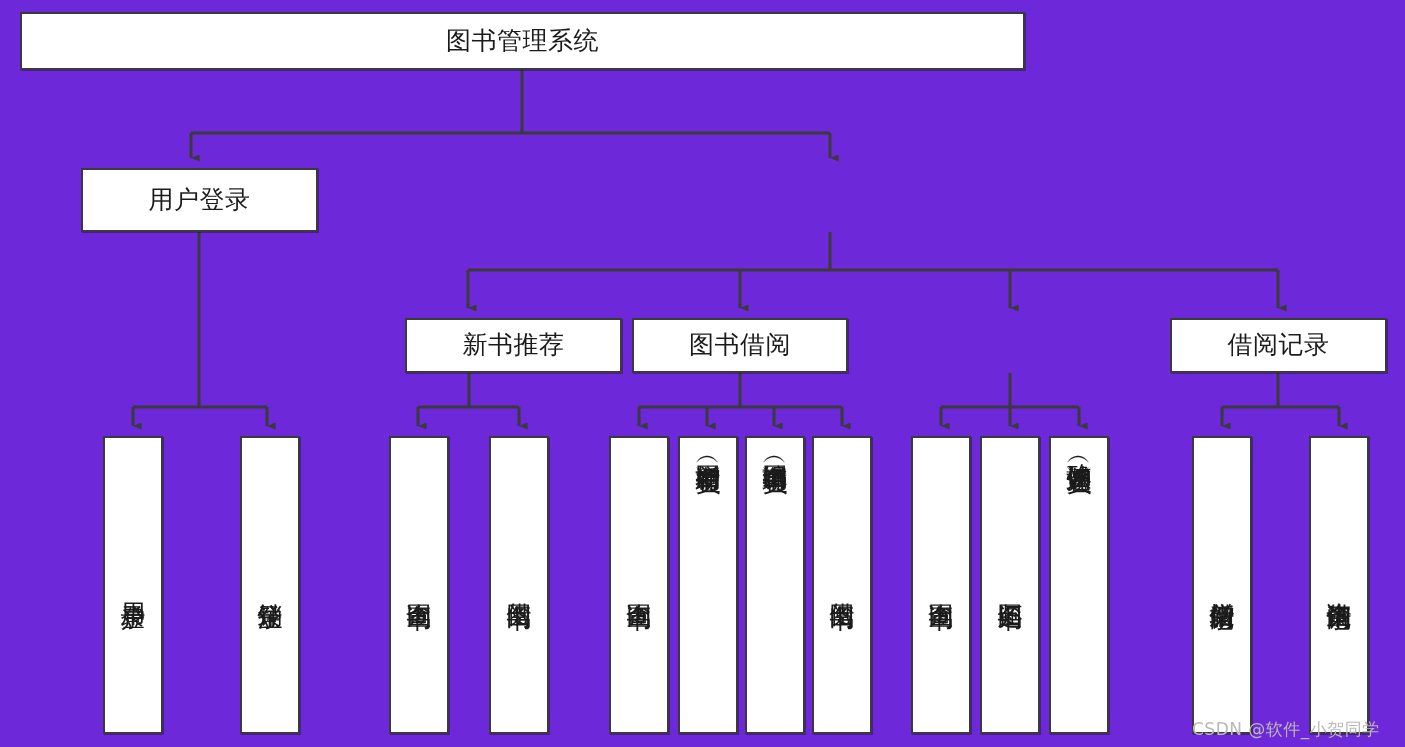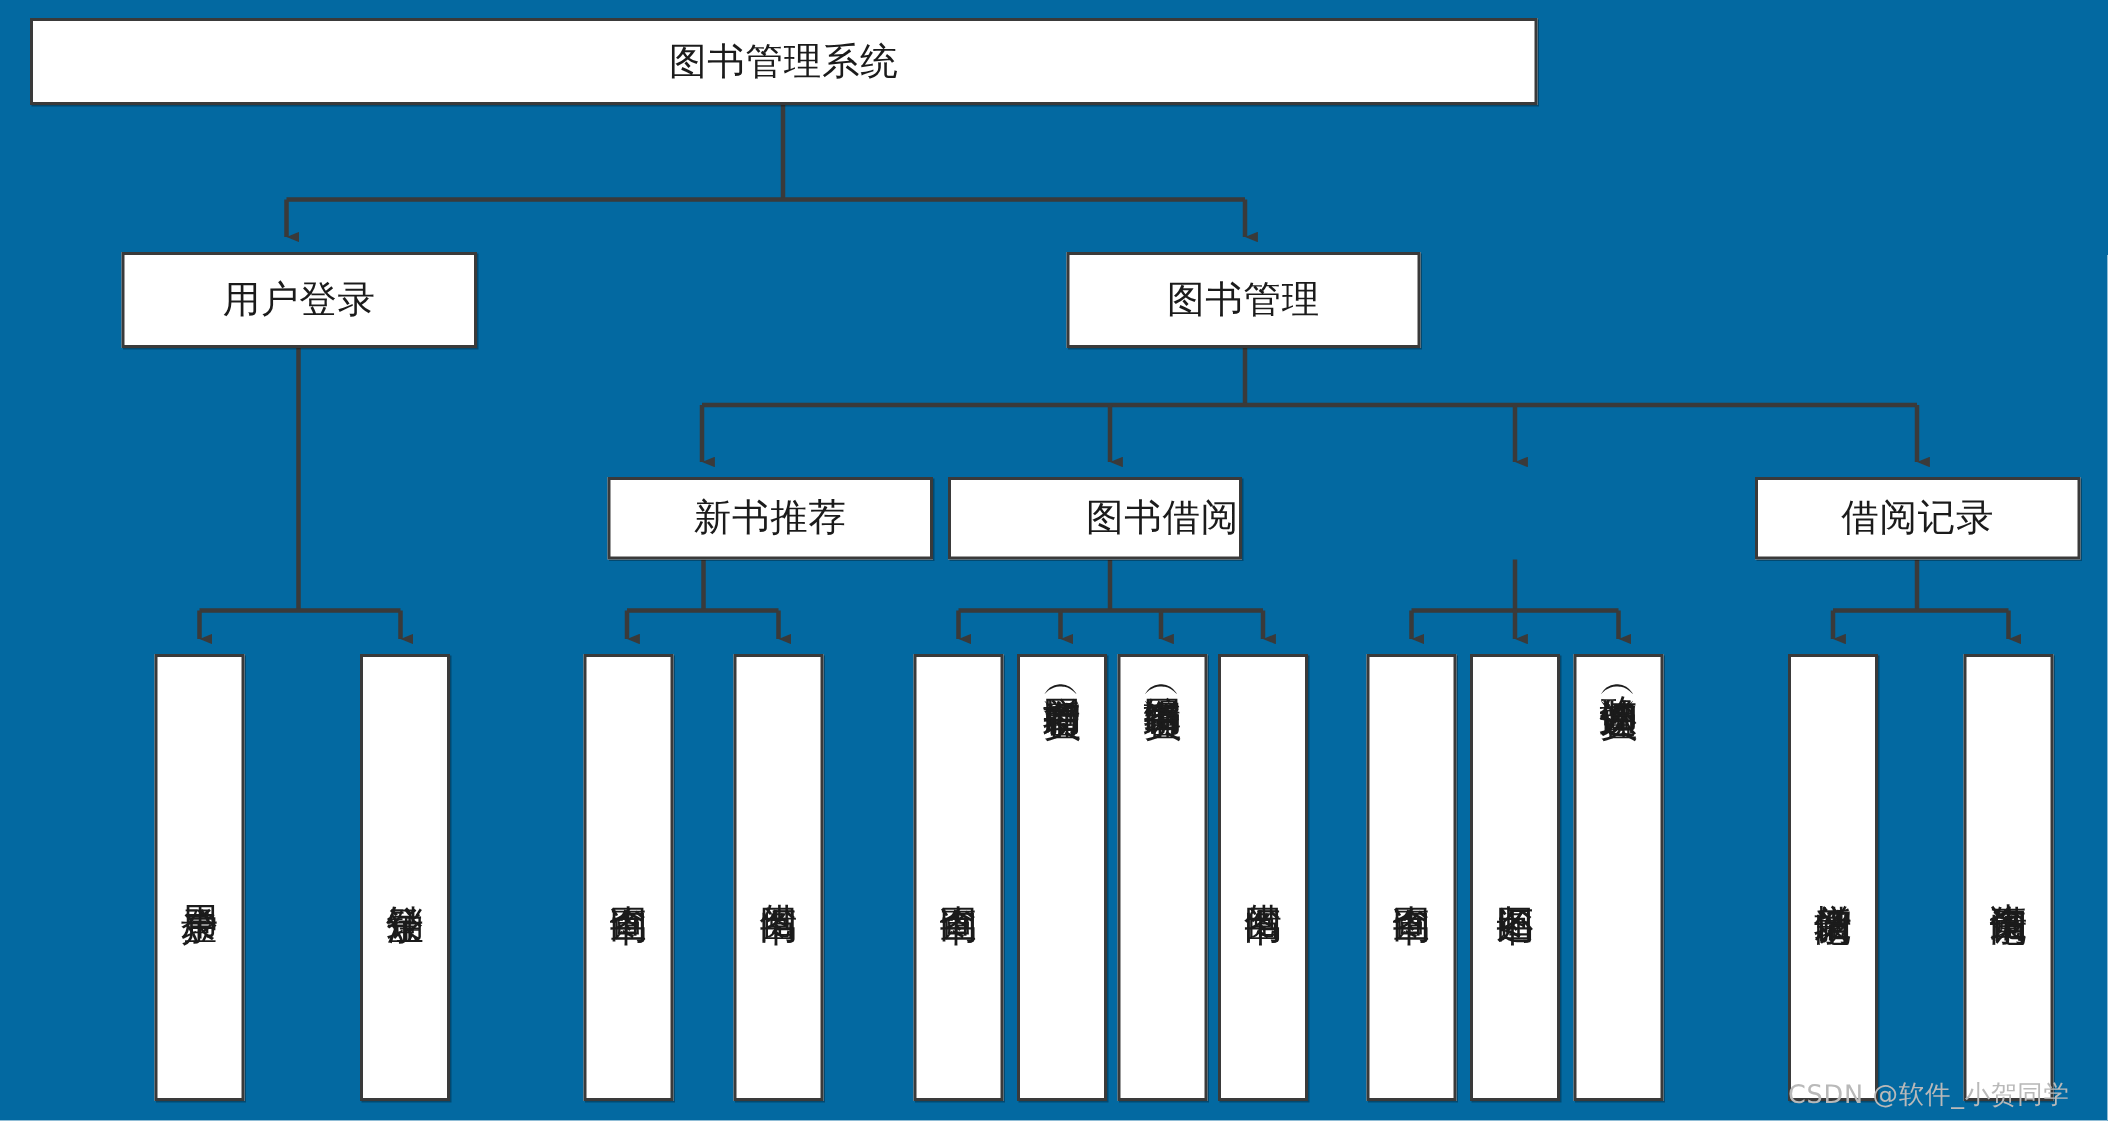--- a/index.html
+++ b/index.html
@@ -8,21 +8,21 @@
     padding: 0;
     background: #ffffff;
   }
   body {
     font-family: "DejaVu Sans", "Liberation Sans", sans-serif;
   }
   #diagram-root {
     position: relative;
     width: 1405px;
     height: 747px;
-    background: #0369a1;
+    background: #6d28d9;
     overflow: hidden;
   }
   #edges-layer {
     position: absolute;
     left: 0;
     top: 0;
     width: 1405px;
     height: 747px;
     pointer-events: none;
   }
@@ -125,28 +125,25 @@
     </g>
   </svg>
 
   <div class="node" style="left:20px; top:12px; width:1005px; height:58px;">
     <span class="label-h">图书管理系统</span>
   </div>
 
   <div class="node" style="left:81px; top:168px; width:237px; height:64px;">
     <span class="label-h">用户登录</span>
   </div>
-  <div class="node" style="left:711px; top:168px; width:236px; height:64px;">
-    <span class="label-h">图书管理</span>
-  </div>
 
   <div class="node" style="left:361px; top:318px; width:217px; height:55px;margin-left:44px;">
     <span class="label-h">新书推荐</span>
   </div>
-  <div class="node" style="left:632px; top:318px; width:196px; height:55px;justify-content:flex-end;">
+  <div class="node" style="left:632px; top:318px; width:216px; height:55px;">
     <span class="label-h">图书借阅</span>
   </div>
   <div class="node" style="left:1170px; top:318px; width:217px; height:55px;">
     <span class="label-h">借阅记录</span>
   </div>
 
   <div class="node leaf centered" style="left:103px; top:436px; width:60px; height:298px;">
     <span class="label-v">用户登录</span>
   </div>
   <div class="node leaf centered" style="left:240px; top:436px; width:60px; height:298px;">

